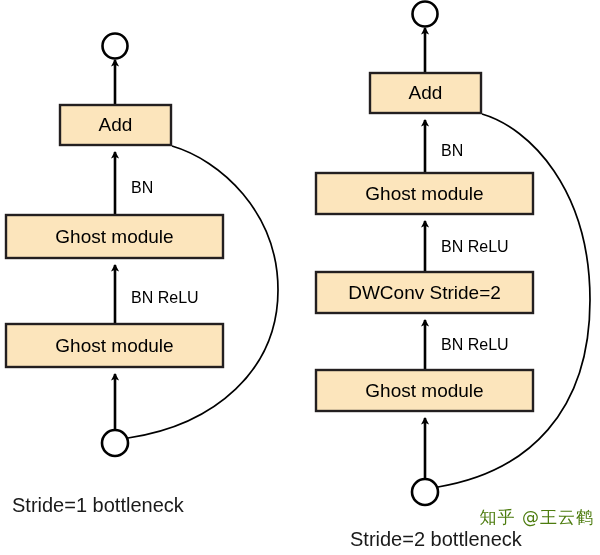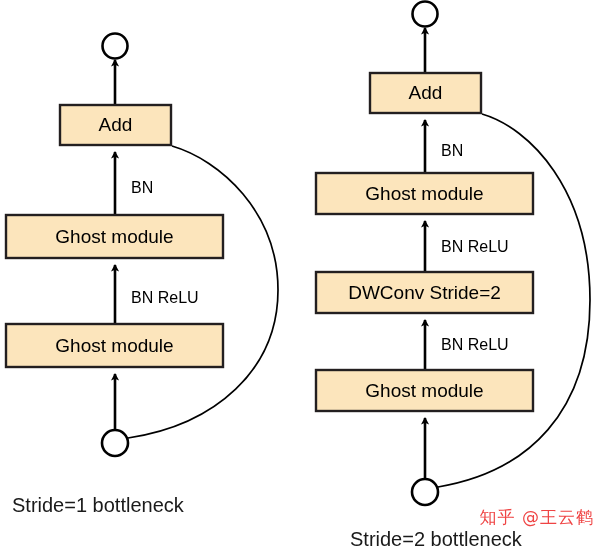--- a/index.html
+++ b/index.html
@@ -4,21 +4,21 @@
 <style>
   html,body{margin:0;padding:0;background:#ffffff;}
   body{width:600px;height:555px;position:relative;overflow:hidden;
        font-family:"Liberation Sans","DejaVu Sans",sans-serif;}
   #stage{position:absolute;left:0;top:0;width:600px;height:555px;}
   svg.diagram{position:absolute;left:0;top:0;width:600px;height:555px;display:block;}
   .box-label{font-family:"Liberation Sans","DejaVu Sans",sans-serif;font-size:19px;fill:#000000;}
   .edge-label{font-family:"Liberation Sans","DejaVu Sans",sans-serif;font-size:16px;fill:#000000;}
   .caption-label{font-family:"Liberation Sans","DejaVu Sans",sans-serif;font-size:20px;fill:#1a1a1a;}
   .wm{position:absolute;right:6px;bottom:26px;font-size:17px;letter-spacing:1px;
-      color:#ef4444;font-family:"DejaVu Sans",sans-serif;user-select:none;white-space:nowrap;}
+      color:#4d7c0f;font-family:"DejaVu Sans",sans-serif;user-select:none;white-space:nowrap;}
 </style>
 </head>
 <body>
 
 <div id="stage">
 
   <svg class="diagram" viewBox="0 0 600 555" xmlns="http://www.w3.org/2000/svg">
     <defs>
       <marker id="arrowhead" markerWidth="9" markerHeight="9" refX="7.2" refY="4.5" orient="auto" markerUnits="userSpaceOnUse">
         <path d="M0.6,0.4 L8.2,4.5 L0.6,8.6 L2.4,4.5 Z" fill="#000000"></path>

